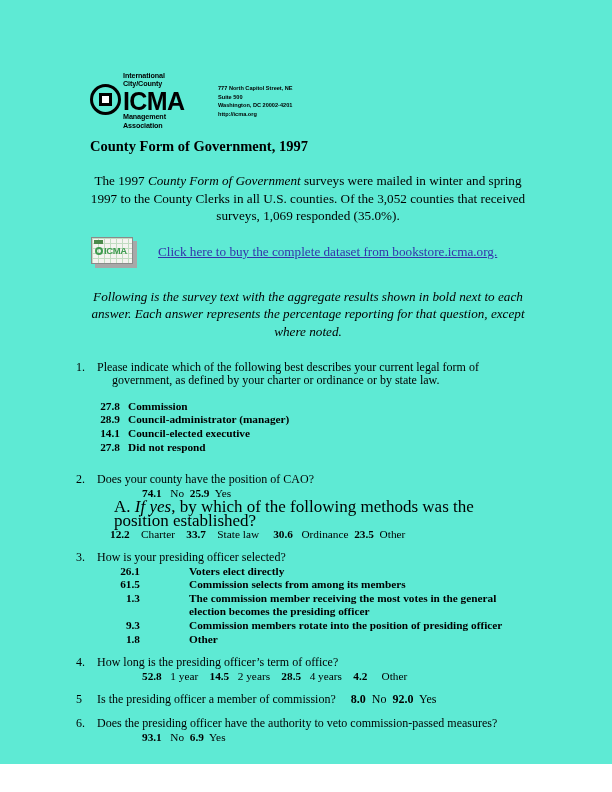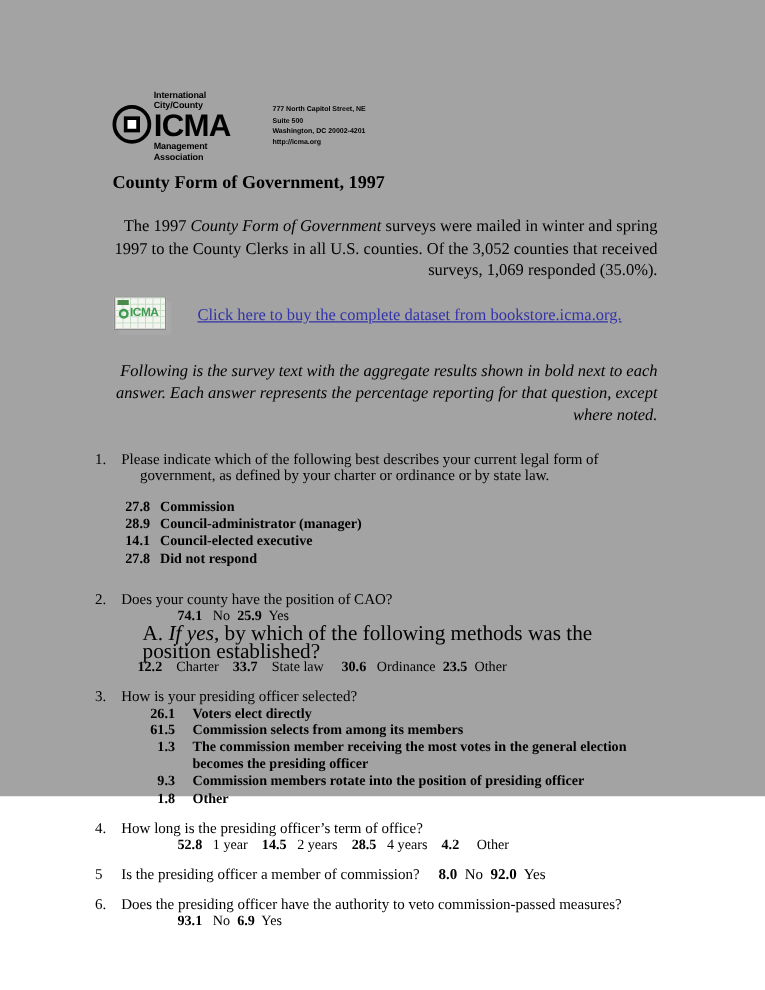--- a/index.html
+++ b/index.html
@@ -12,22 +12,22 @@
     height: 792px;
     position: relative;
     font-family: "Liberation Serif", "DejaVu Serif", serif;
     color: #000000;
     overflow: hidden;
   }
   .page {
     position: absolute;
     left: 0; top: 0;
     width: 612px;
-    height: 637px;
-    background: #a3a3a3;
+    height: 764px;
+    background: #5eead4;
   }
   .content {
     position: absolute;
     left: 90px;
     top: 72px;
     width: 436px;
   }
 
   
   .letterhead {
@@ -99,21 +99,21 @@
     font-weight: bold;
     margin: 6px 0 0 0;
     line-height: 17px;
   }
 
   
   .para {
     font-size: 13.2px;
     line-height: 17.6px;
     margin: 17px 0 0 0;
-    text-align: right;
+    text-align: center;
   }
   .para.tight { margin-top: 15px; }
   .ital { font-style: italic; }
 
   a.link {
     color: #3333aa;
     text-decoration: underline;
   }
 
   
@@ -232,21 +232,21 @@
   .indent-c { margin-left: 20px; }
 
   .sub-q {
     font-size: 17px;
     line-height: 13.6px;
     margin-left: 24px;
   }
 
   
   .numlist { margin-left: 24px; }
-  .numlist .ans { align-items: flex-start; }
+  .numlist .ans { align-items: flex-start; gap: 35px; }
   .numlist .v { width: 26px; text-align: right; }
   .numlist .t {
     margin-left: 14px;
     flex: 1 1 auto;
     font-weight: bold;
   }
 </style>
 </head>
 <body>
 

